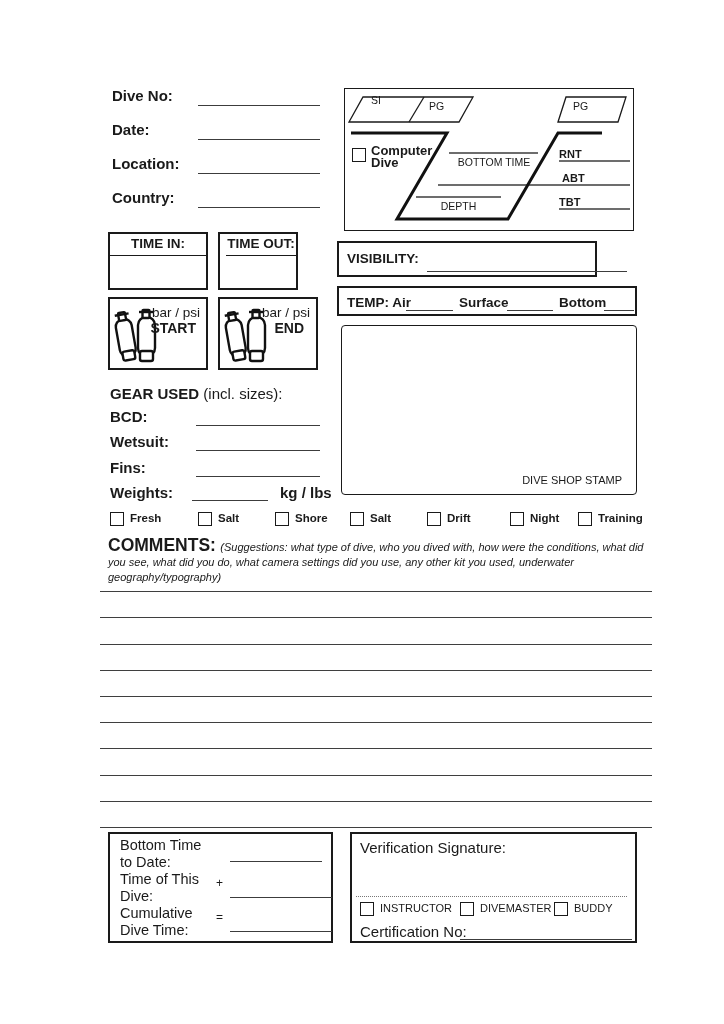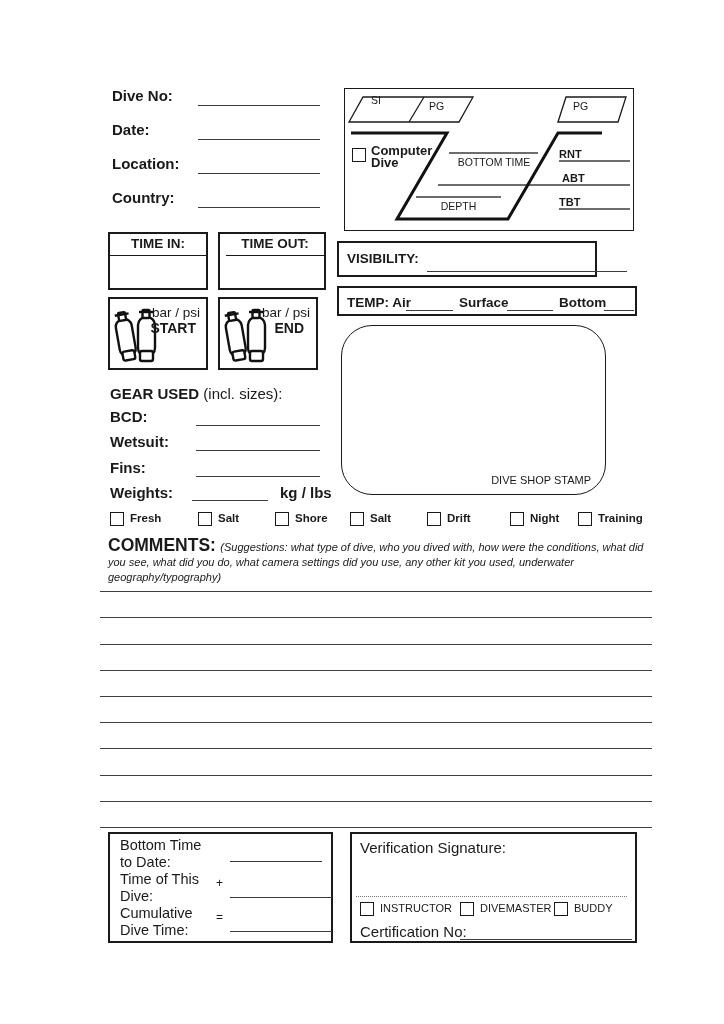--- a/index.html
+++ b/index.html
@@ -69,21 +69,21 @@
 
     <div class="abs rlabel" style="left:214px;top:59px;">RNT</div>
     <div class="abs rlabel" style="left:217px;top:83px;">ABT</div>
     <div class="abs rlabel" style="left:214px;top:107px;">TBT</div>
   </div>
 
   <div class="box" style="left:108px;top:232px;width:100px;height:58px;">
     <div class="b fs13" style="height:19px;border-bottom:1.5px solid #1a1a1a;text-align:center;padding-top:2px;">TIME IN:</div>
     <div style="height:34px;"></div>
   </div>
-  <div class="box" style="left:218px;top:232px;width:108px;height:58px;padding-left:6px;">
+  <div class="box" style="left:218px;top:232px;width:80px;height:58px;padding-left:6px;">
     <div class="b fs13" style="height:19px;border-bottom:1.5px solid #1a1a1a;text-align:center;padding-top:2px;">TIME OUT:</div>
     <div style="height:34px;"></div>
   </div>
 
   <div class="box" style="left:108px;top:297px;width:100px;height:73px;">
     <svg class="abs" style="left:3px;top:6px;" width="52" height="60" viewBox="0 0 52 60">
       <g stroke="#111" fill="#fff" stroke-width="2.4" stroke-linejoin="round">
         <g transform="rotate(-10 14 34)">
           <rect x="5" y="14" width="16" height="37" rx="7"></rect>
           <rect x="7" y="46" width="12" height="9" rx="2"></rect>
@@ -129,21 +129,21 @@
 
   <div class="box" style="left:337px;top:286px;width:300px;height:30px;">
     <div class="abs b fs13" style="left:8px;top:7px;">TEMP: Air</div>
     <div class="abs line" style="left:67px;top:9px;width:47px;height:13px;"></div>
     <div class="abs b fs13" style="left:120px;top:7px;text-align:center;">Surface</div>
     <div class="abs line" style="left:168px;top:9px;width:46px;height:13px;"></div>
     <div class="abs b fs13" style="left:220px;top:7px;">Bottom</div>
     <div class="abs line" style="left:265px;top:9px;width:30px;height:13px;"></div>
   </div>
 
-  <div class="thinbox" style="left:341px;top:325px;width:265px;height:170px;border-radius:31px;text-decoration:underline;">
+  <div class="thinbox" style="left:341px;top:325px;width:296px;height:170px;border-radius:4px;text-decoration:underline;">
     <div class="abs fs11" style="right:14px;bottom:8px;">DIVE SHOP STAMP</div>
   </div>
 
   <div class="abs fs15" style="left:110px;top:385px;"><span class="b">GEAR USED</span><span> (incl. sizes):</span></div>
 
   <div class="abs b fs15" style="left:110px;top:408px;">BCD:</div>
   <div class="abs line" style="left:196px;top:409px;width:124px;height:16px;"></div>
 
   <div class="abs b fs15" style="left:110px;top:433px;">Wetsuit:</div>
   <div class="abs line" style="left:196px;top:434px;width:124px;height:16px;"></div>

